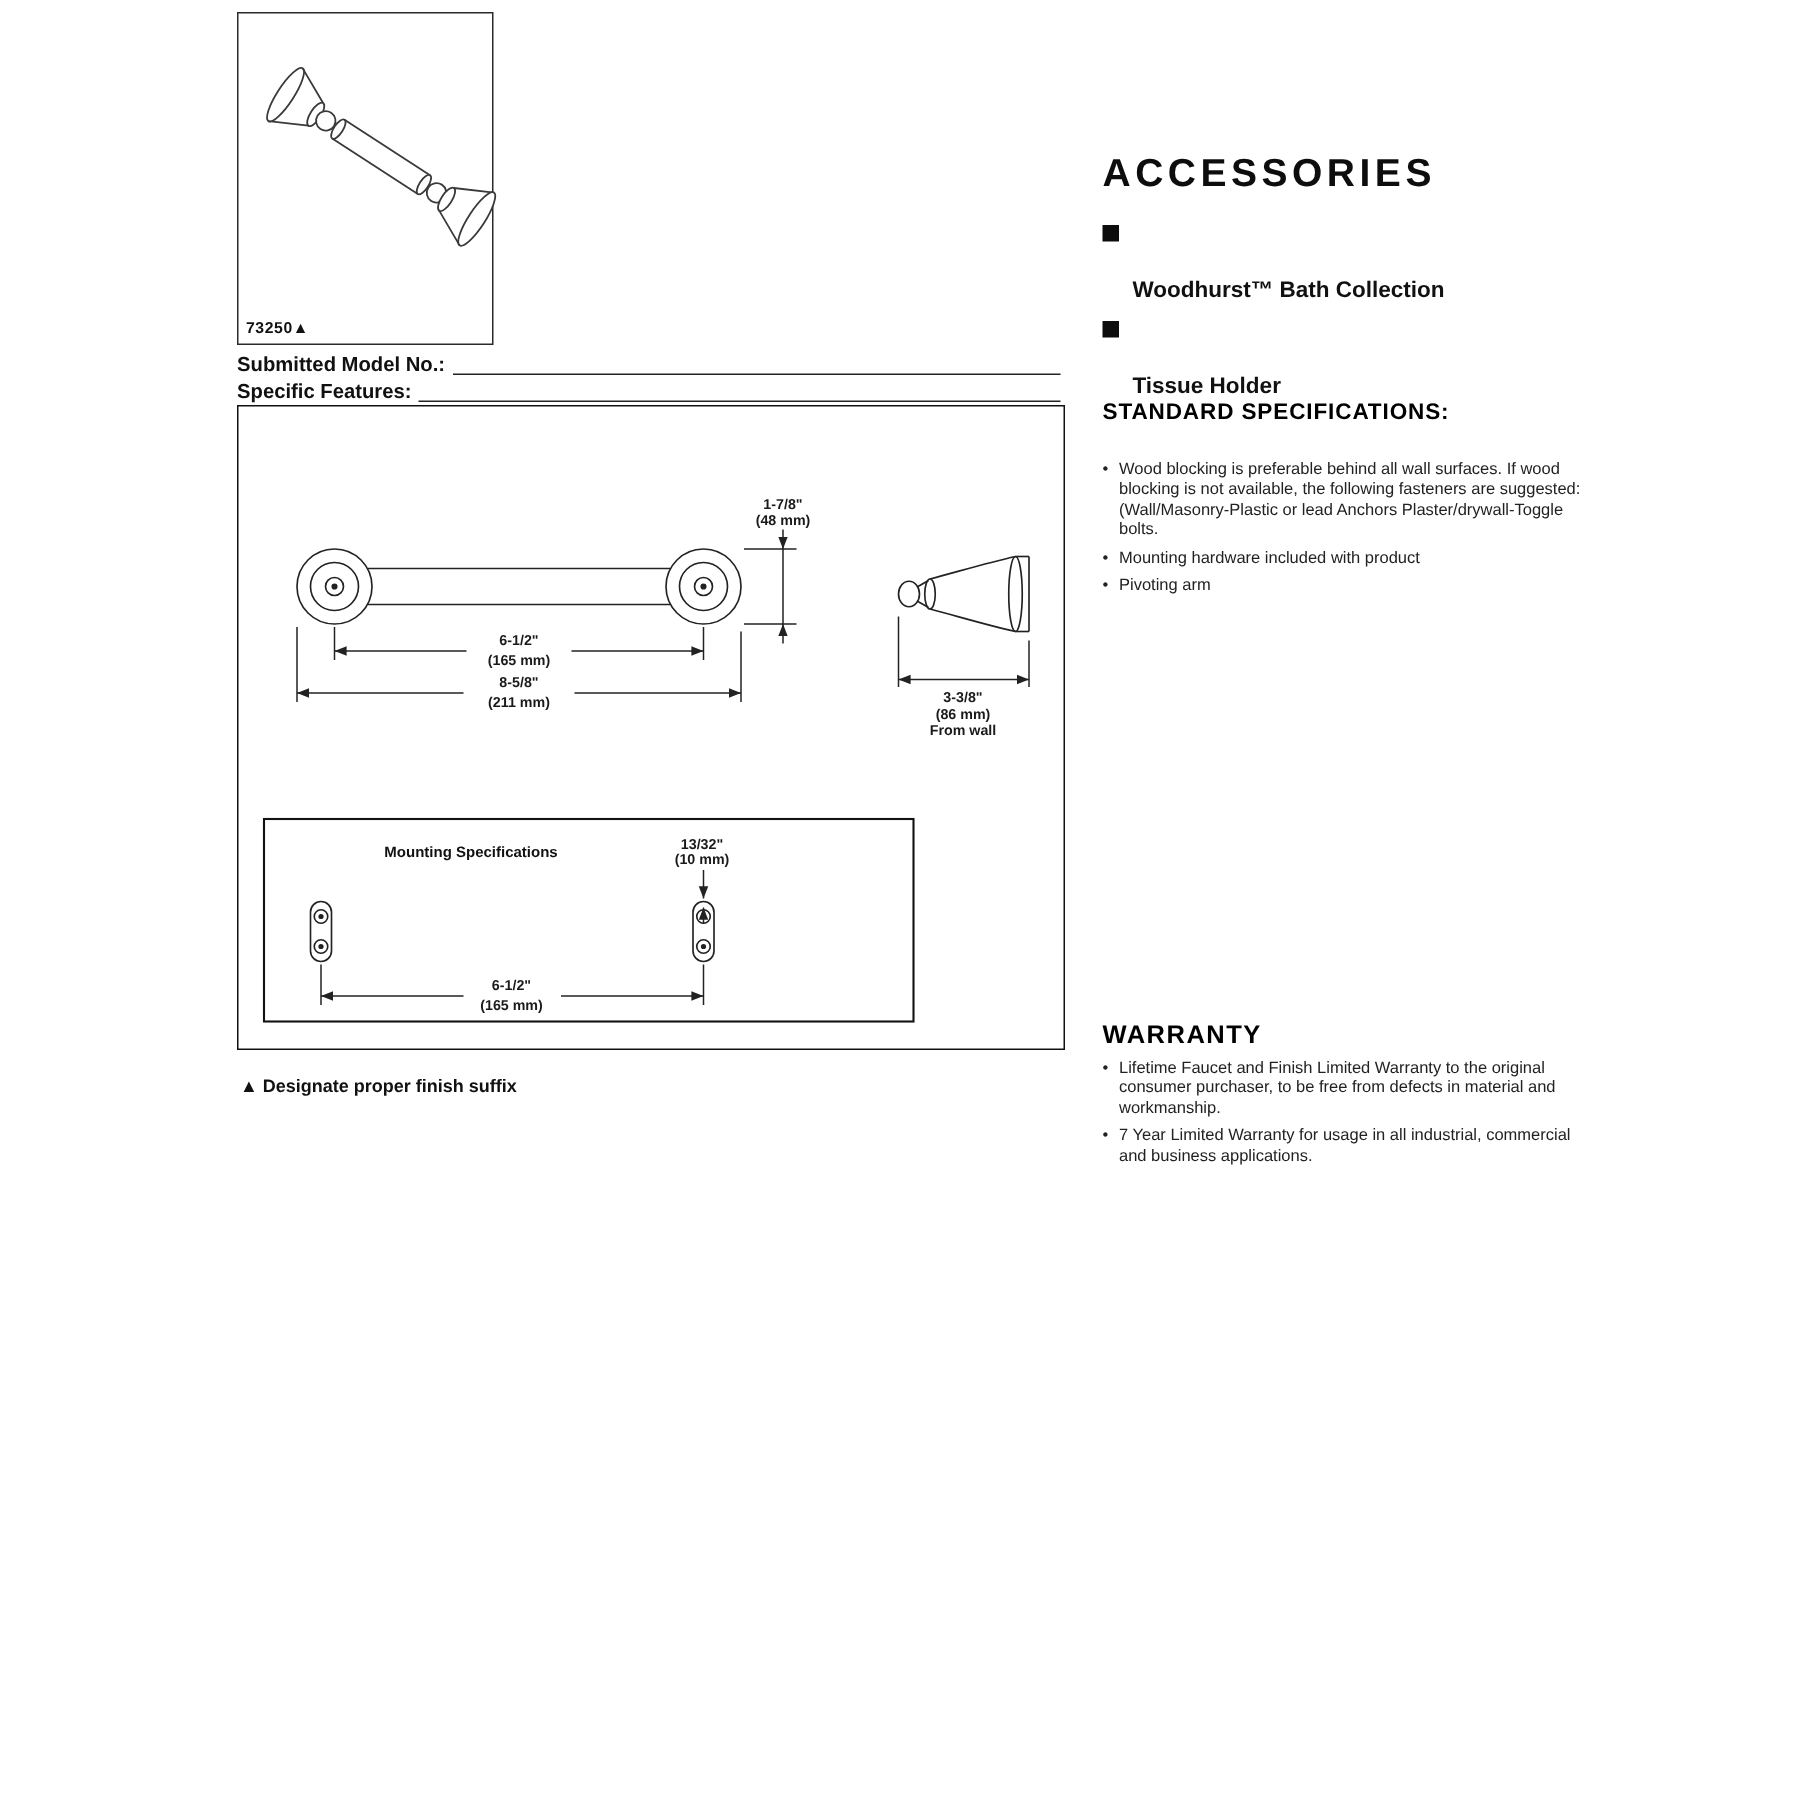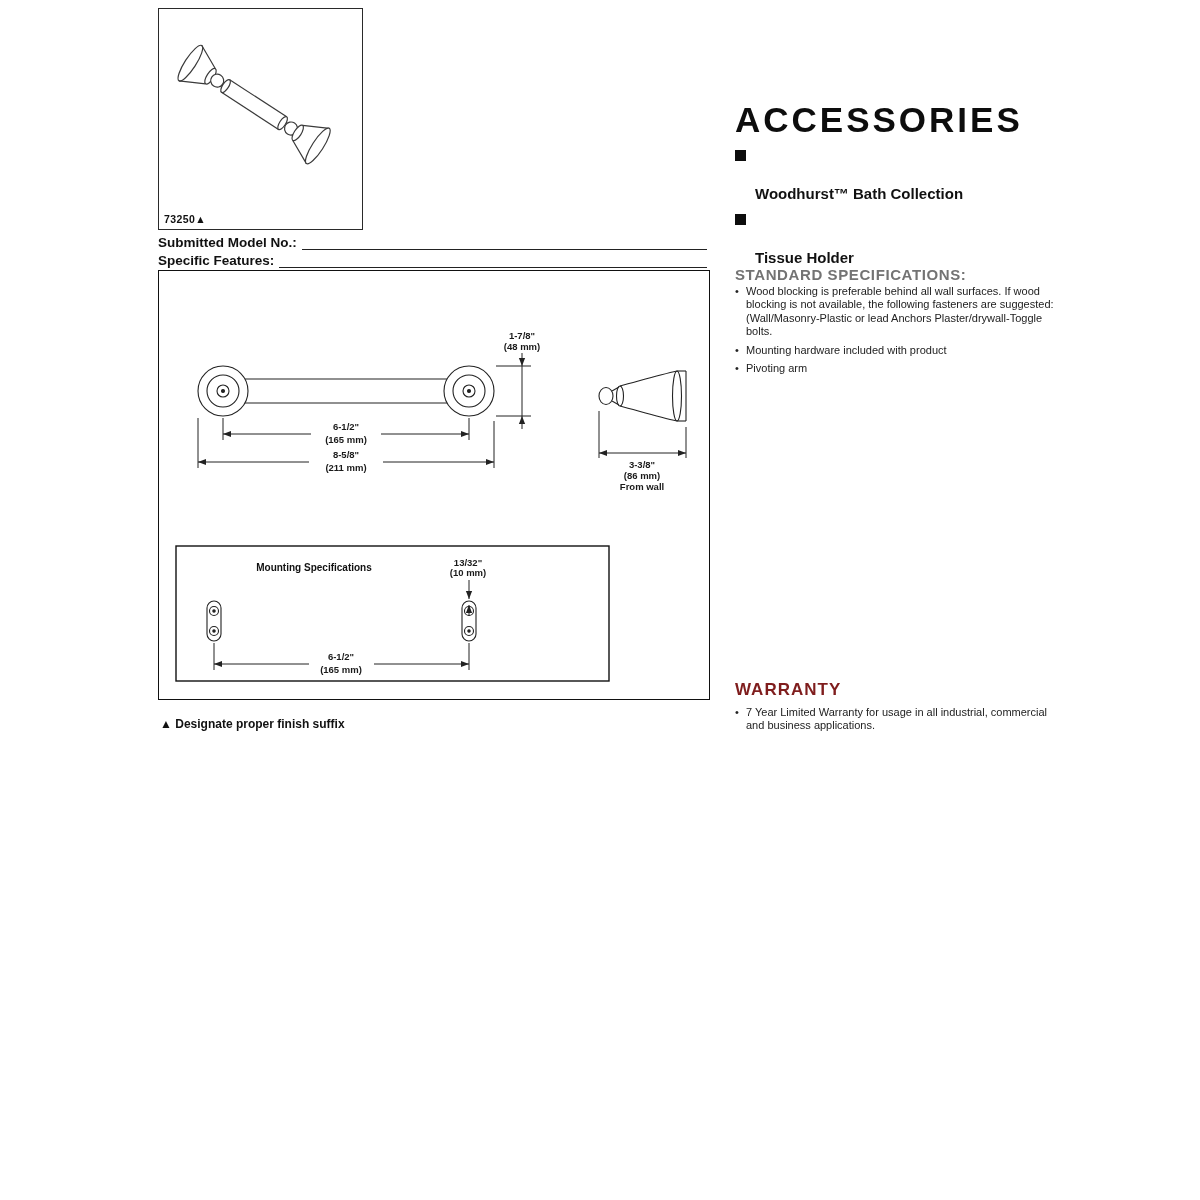--- a/index.html
+++ b/index.html
@@ -6,21 +6,21 @@
   html,body { background:#ffffff; }
   body {
     width:1200px; height:1200px;
     font-family:"Liberation Sans", sans-serif;
     color:#1a1a1a;
   }
   .page { position:relative; width:1200px; height:1200px; background:#fff; overflow:hidden; }
 
   
   .product-box {
-    position:absolute; left:158px; top:8px; width:205px; height:222px;
+    position:absolute; left:158px; top:8px; width:171px; height:222px;
     border:1.4px solid #2a2a2a; background:#fff;
   }
   .product-code {
     position:absolute; left:5px; bottom:4px;
     font-size:10.5px; font-weight:bold; letter-spacing:.4px; color:#111;
   }
 
   
   .form-row { position:absolute; left:158px; width:549px; display:flex; align-items:flex-end; }
   .model-row { top:235px; }
@@ -35,31 +35,31 @@
   }
 
   .finish-note {
     position:absolute; left:160px; top:717px;
     font-size:12px; font-weight:bold; color:#111;text-align:center;
   }
 
   
   .acc-title {
     position:absolute; left:735px; top:100px;
-    font-size:35px; font-weight:800; letter-spacing:3px; color:#0d0d0d;
+    font-size:26px; font-weight:800; letter-spacing:3px; color:#0d0d0d;
   }
   .header-items { position:absolute; left:735px; top:147px; width:330px; }
   .header-item { display:flex; align-items:flex-start; margin-bottom:9px; }
   .sq { width:11px; height:11px; background:#0d0d0d; margin:3px 9px 0 0; flex:0 0 11px; }
   .hi-label { font-size:15px; font-weight:600; color:#111;margin-top:38px; }
 
   .specs-block { position:absolute; left:735px; top:266px; width:330px; }
   .warranty-block { position:absolute; left:735px; top:680px; width:322px; }
-  .specs-block h2 { font-size:15px; font-weight:800; letter-spacing:.6px; margin-bottom:2px; color:#737373; }
-  .warranty-block h2 { font-size:17px; font-weight:800; letter-spacing:1px; margin-bottom:6px; color:#7f1d1d; }
+  .specs-block h2 { font-size:15px; font-weight:800; letter-spacing:.6px; margin-bottom:24px; color:#000000; }
+  .warranty-block h2 { font-size:17px; font-weight:800; letter-spacing:1px; margin-bottom:6px; color:#000000; }
   .bullet-list { list-style:none; }
   .bullet-list li {
     position:relative; padding-left:11px; margin-bottom:5px;
     font-size:11px; line-height:1.22; color:#222;
   }
   .bullet-list li::before { content:"•"; position:absolute; left:0; top:0; font-style:normal; }
 
   
   .dim { font-family:"Liberation Sans", sans-serif; font-size:9.5px; font-weight:bold; fill:#1a1a1a; text-anchor:middle; }
   .dim-title { font-family:"Liberation Sans", sans-serif; font-size:10px; font-weight:bold; fill:#111; text-anchor:middle; }
@@ -223,17 +223,18 @@
     <ul class="bullet-list">
       <li>Wood blocking is preferable behind all wall surfaces. If wood blocking is not available, the following fasteners are suggested: (Wall/Masonry-Plastic or lead Anchors Plaster/drywall-Toggle bolts.</li>
       <li>Mounting hardware included with product</li>
       <li>Pivoting arm</li>
     </ul>
   </div>
 
   <div class="warranty-block">
     <h2>WARRANTY</h2>
     <ul class="bullet-list">
+      <li>Lifetime Faucet and Finish Limited Warranty to the original consumer purchaser, to be free from defects in material and workmanship.</li>
       <li>7 Year Limited Warranty for usage in all industrial, commercial and business applications.</li>
     </ul>
   </div>
 
 </div>
 
 </body></html>

